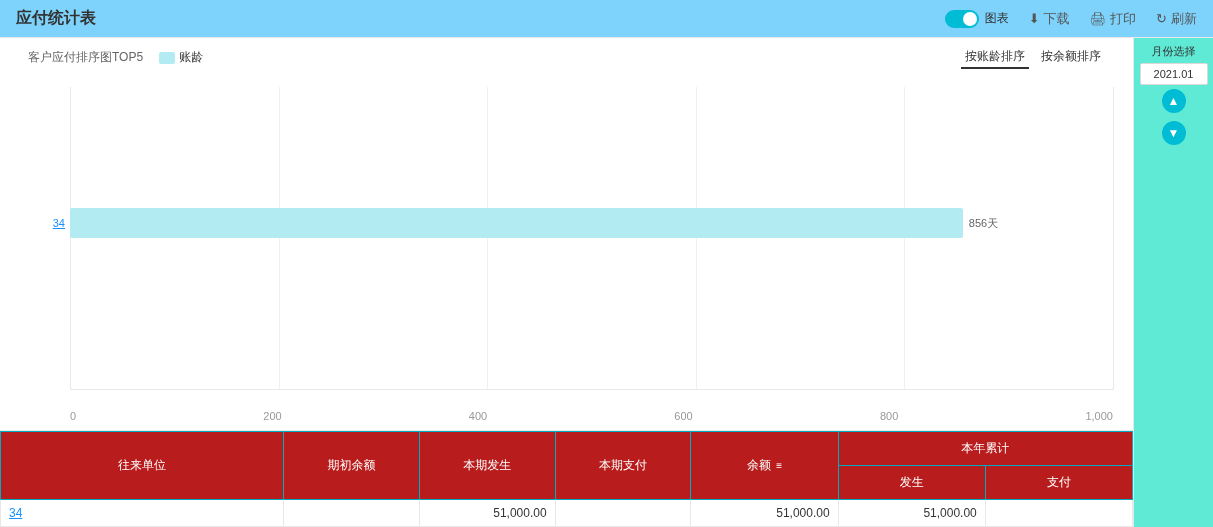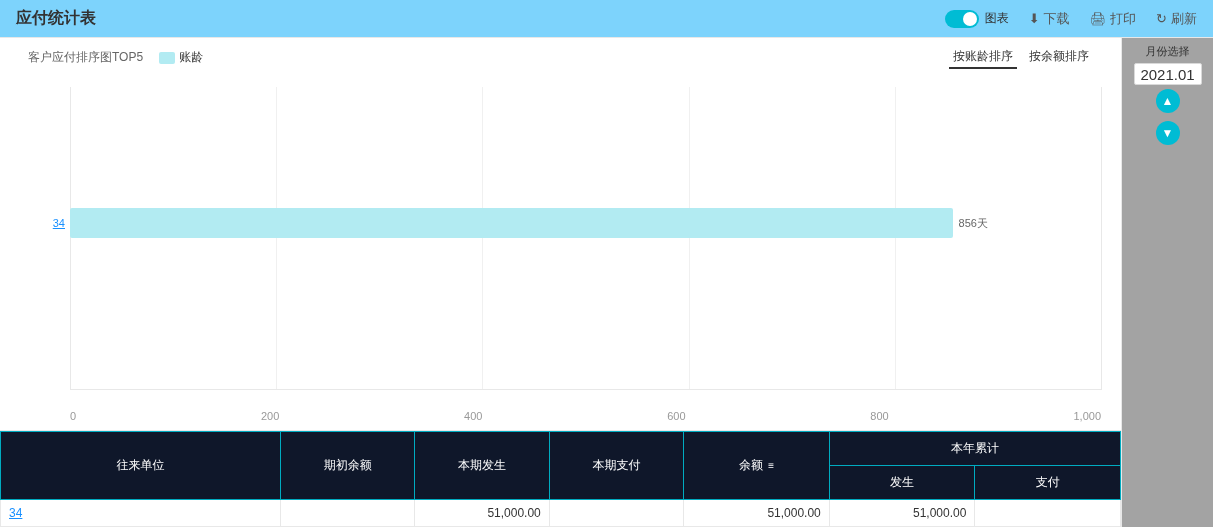--- a/index.html
+++ b/index.html
@@ -26,21 +26,21 @@
     .chart-legend { display: flex; align-items: center; gap: 8px; }
     .legend-item { display: flex; align-items: center; gap: 4px; }
     .legend-box { width: 16px; height: 12px; background: #b2ebf2; border-radius: 2px; }
     .chart-sort { display: flex; gap: 8px; }
     .sort-btn { font-size: 12px; color: #333; cursor: pointer; padding: 2px 4px; border-bottom: 2px solid transparent; }
     .sort-btn.active { color: #333; border-bottom: 2px solid #333; }
 
     
     .table-section { border-top: 1px solid #e8e8e8; }
     .data-table { width: 100%; border-collapse: collapse; }
-    .data-table th { background: #0f172a; color: #fff; text-align: center; padding: 8px 4px; font-size: 12px; font-weight: normal; border: 1px solid #00acc1; }
+    .data-table th { background: #b91c1c; color: #fff; text-align: center; padding: 8px 4px; font-size: 12px; font-weight: normal; border: 1px solid #00acc1; }
     .data-table td { padding: 6px 8px; border: 1px solid #e8e8e8; font-size: 12px; text-align: right; }
     .data-table td.text-left { text-align: left; }
     .data-table td a { color: #1890ff; text-decoration: underline; cursor: pointer; }
     .sidebar-months { display: flex; flex-direction: column; align-items: center; width: 100%; }
     .month-item { font-size: 12px; color: #333; padding: 3px 0; cursor: pointer; width: 100%; text-align: center; }
 
     .header-right { display: flex; align-items: center; gap: 20px; }
   </style>
 </head>
 <body>
@@ -148,23 +148,23 @@
               <td></td>
               <td>51,000.00</td>
               <td>51,000.00</td>
               <td></td>
             </tr>
           </tbody>
         </table>
       </div>
     </div>
 
-    <div style="width:92px; background:#a3a3a3; border-left:1px solid #e8e8e8; display:flex; flex-direction:column; align-items:center; padding:6px 0; overflow:hidden;">
+    <div style="width:80px; background:#5eead4; border-left:1px solid #e8e8e8; display:flex; flex-direction:column; align-items:center; padding:6px 0; overflow:hidden;">
       <span style="font-size:11px;color:#333;margin-bottom:4px;">月份选择</span>
-      <input type="text" style="width: 68px; height: 22px; border: 1px solid rgb(217, 217, 217); border-radius: 2px; text-align: center; font-size: 15px; color: rgb(51, 51, 51); padding: 2px;" value="2021.01">
+      <input type="text" style="width: 68px; height: 22px; border: 1px solid rgb(217, 217, 217); border-radius: 2px; text-align: center; font-size: 11px; color: rgb(51, 51, 51); padding: 2px;" value="2021.01">
 
       <div style="width:24px;height:24px;background:#00bcd4;border-radius:50%;display:flex;align-items:center;justify-content:center;cursor:pointer;margin:4px 0;color:#fff;font-size:12px;">▲</div>
 
 
       <div style="width:24px;height:24px;background:#00bcd4;border-radius:50%;display:flex;align-items:center;justify-content:center;cursor:pointer;margin:4px 0;color:#fff;font-size:12px;">▼</div>
     </div>
   </div>
 </div>
 
 </body></html>

